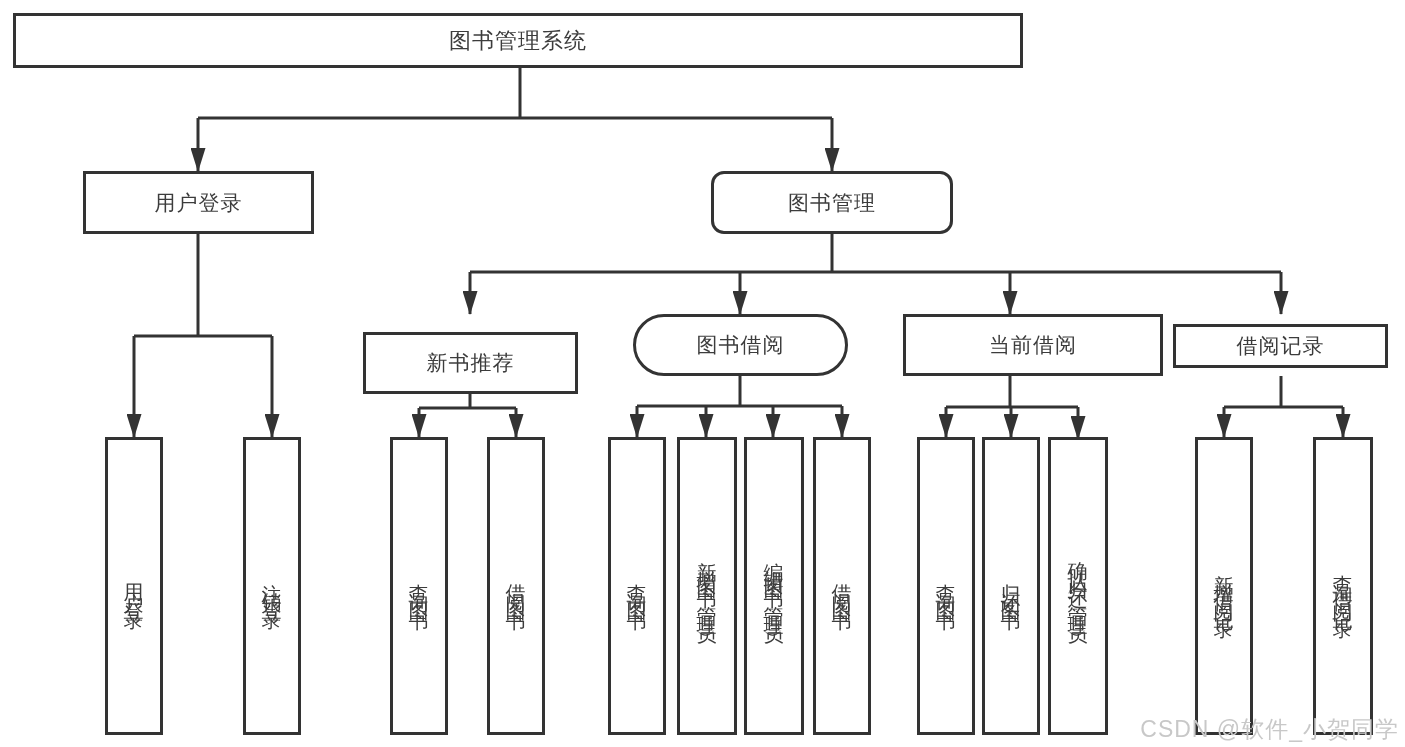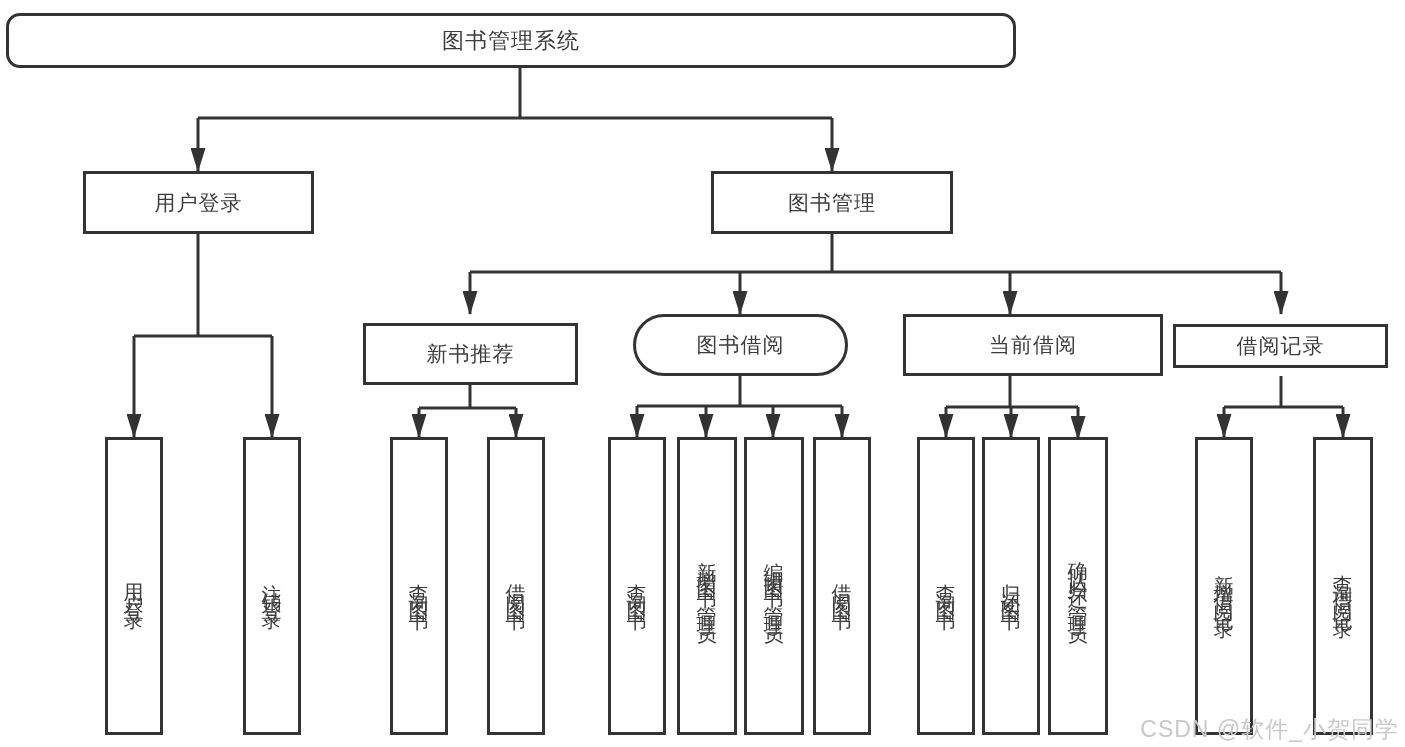--- a/index.html
+++ b/index.html
@@ -47,26 +47,26 @@
     right: 6px;
     font-size: 23px;
     color: #c8c8c8;
     letter-spacing: 1px;
     z-index: 5;
     white-space: nowrap;
     margin-left: 20px;
   }
 
   
-  .root-box   { left: 6px;  top: 13px;  width: 1010px; height: 55px; border-radius: 14px; }
+  .root-box   { left: 13px;  top: 13px;  width: 1010px; height: 55px; }
 
   .n-user     { left: 83px;  top: 171px; width: 231px; height: 63px; }
-  .n-bookmgmt { left: 711px; top: 171px; width: 242px; height: 63px; }
-
-  .n-sec1 { left: 363px;  top: 323px; width: 215px; height: 62px; }
+  .n-bookmgmt { left: 711px; top: 171px; width: 242px; height: 63px; border-radius: 13px; }
+
+  .n-sec1 { left: 363px;  top: 332px; width: 215px; height: 62px; }
   .n-sec2 { left: 633px;  top: 314px; width: 215px; height: 62px; border-radius: 31px; }
   .n-sec3 { left: 903px;  top: 314px; width: 260px; height: 62px; }
   .n-sec4 { left: 1173px; top: 314px; width: 215px; height: 44px; margin-top: 10px; }
 
   .leaf { top: 437px; width: 58px; height: 298px; }
   .l-u1  { left: 105px; }
   .l-u2  { left: 243px; }
   .l-a1  { left: 390px; }
   .l-a2  { left: 487px; }
   .l-b1  { left: 608px; }

